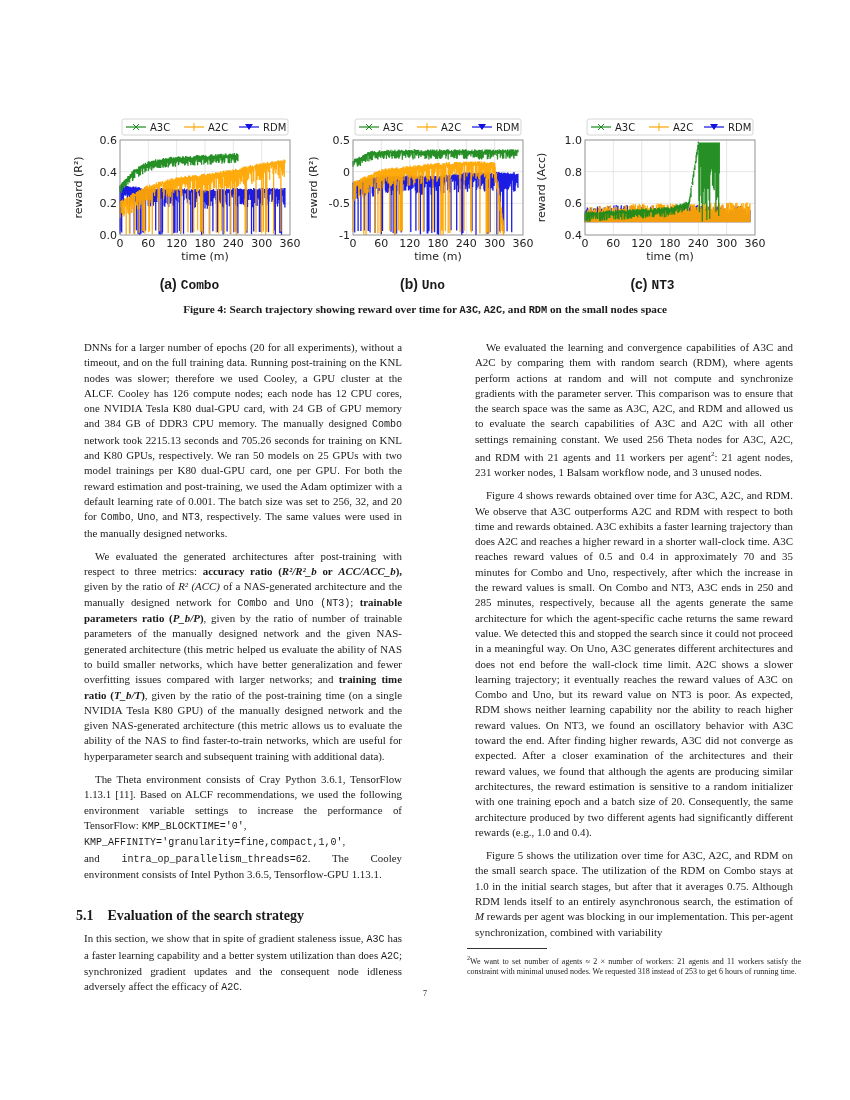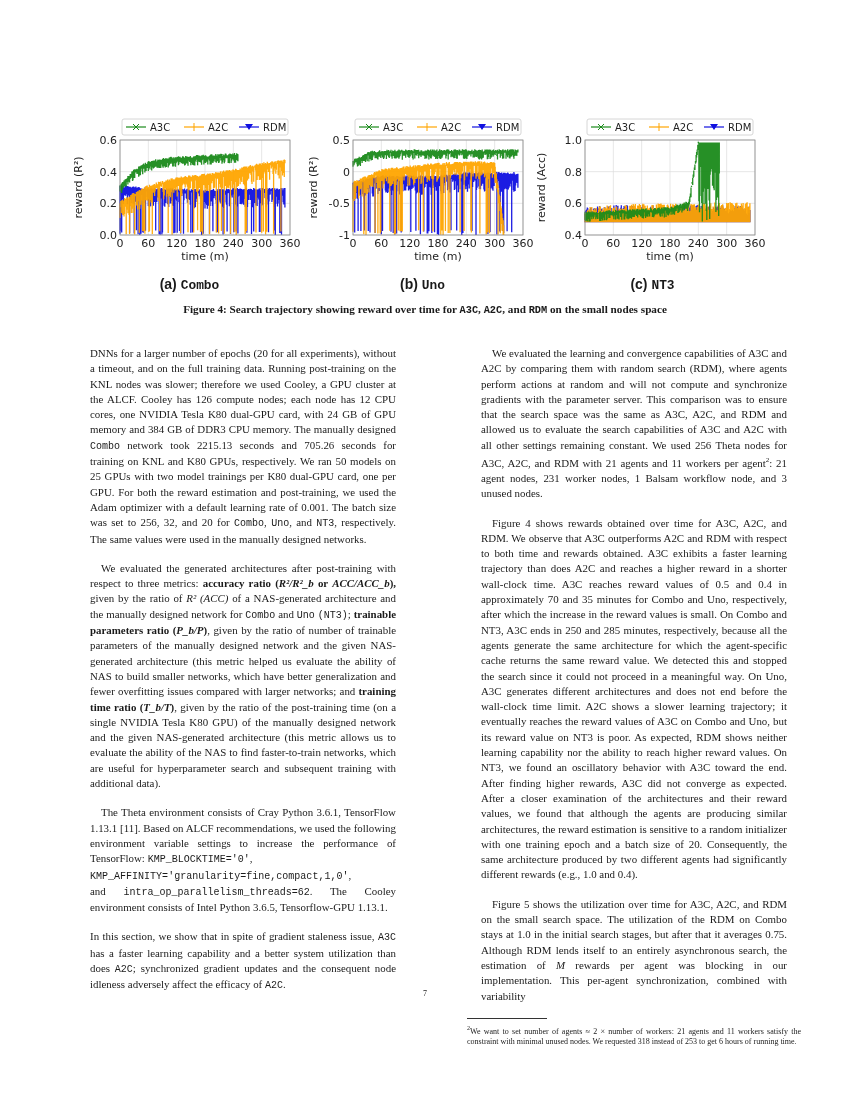--- a/index.html
+++ b/index.html
@@ -3,21 +3,21 @@
 <meta charset="utf-8">
 <style>
   html, body { margin:0; padding:0; background:#ffffff; }
   body { width:850px; height:1100px; position:relative; overflow:hidden; font-family:"Liberation Serif", serif; color:#1a1a1a; }
   .fig { position:absolute; top:118px; width:235px; height:175px; }
   .fig svg { position:absolute; left:0; top:0; }
   .subcap { position:absolute; font-family:"Liberation Sans", sans-serif; font-size:14px; font-weight:bold; text-align:center; width:235px; top:158px; left:0; }
   .figcap { position:absolute; top:303px; left:0; width:850px; text-align:center; font-size:11.2px; font-weight:bold; }
   .mono { font-family:"Liberation Mono", monospace; font-size:0.92em; }
   .col { position:absolute; top:332px; width:334px; font-size:10.9px; line-height:15.3px; text-align:justify; hyphens:auto; }
-  .col p { margin:14px; text-indent:11px; }
+  .col p { margin:8px; text-indent:11px; }
   .col p.noind { text-indent:0; }
   .col-left { left:76px; }
   .col-right { left:467px; }
   .sec { font-size:14px; font-weight:bold; margin:26px 0 4px 0; text-indent:0; }
   .sec .num { margin-right:14px; }
   .footrule { width:80px; border-top:0.6px solid #333; margin:6px 0 4px 0; }
   .footnote { font-size:8px; line-height:10.5px; text-align:justify; }
   .pagenum { position:absolute; top:989px; left:0; width:850px; text-align:center; font-size:8px; }
   b { font-weight:bold; }
   i { font-style:italic; }
@@ -182,20 +182,21 @@
 </div>
 
 <div class="figcap">
   <span>Figure 4: Search trajectory showing reward over time for </span><span class="mono">A3C</span><span>, </span><span class="mono">A2C</span><span>, and </span><span class="mono">RDM</span><span> on the small nodes space</span>
 </div>
 
 <div class="col col-left">
   <p class="noind"><span>DNNs for a larger number of epochs (20 for all experiments), without a timeout, and on the full training data. Running post-training on the KNL nodes was slower; therefore we used Cooley, a GPU cluster at the ALCF. Cooley has 126 compute nodes; each node has 12 CPU cores, one NVIDIA Tesla K80 dual-GPU card, with 24 GB of GPU memory and 384 GB of DDR3 CPU memory. The manually designed </span><span class="mono">Combo</span><span> network took 2215.13 seconds and 705.26 seconds for training on KNL and K80 GPUs, respectively. We ran 50 models on 25 GPUs with two model trainings per K80 dual-GPU card, one per GPU. For both the reward estimation and post-training, we used the Adam optimizer with a default learning rate of 0.001. The batch size was set to 256, 32, and 20 for </span><span class="mono">Combo</span><span>, </span><span class="mono">Uno</span><span>, and </span><span class="mono">NT3</span><span>, respectively. The same values were used in the manually designed networks.</span></p>
   <p><span>We evaluated the generated architectures after post-training with respect to three metrics: </span><b><span>accuracy ratio (</span><i>R²/R²_b</i><span> or </span><i>ACC/ACC_b</i><span>),</span></b><span> given by the ratio of </span><i>R²</i> <i>(ACC)</i><span> of a NAS-generated architecture and the manually designed network for </span><span class="mono">Combo</span><span> and </span><span class="mono">Uno</span> <span class="mono">(NT3)</span><span>; </span><b><span>trainable parameters ratio (</span><i>P_b/P</i><span>)</span></b><span>, given by the ratio of number of trainable parameters of the manually designed network and the given NAS-generated architecture (this metric helped us evaluate the ability of NAS to build smaller networks, which have better generalization and fewer overfitting issues compared with larger networks; and </span><b><span>training time ratio (</span><i>T_b/T</i><span>)</span></b><span>, given by the ratio of the post-training time (on a single NVIDIA Tesla K80 GPU) of the manually designed network and the given NAS-generated architecture (this metric allows us to evaluate the ability of the NAS to find faster-to-train networks, which are useful for hyperparameter search and subsequent training with additional data).</span></p>
   <p><span>The Theta environment consists of Cray Python 3.6.1, TensorFlow 1.13.1 [11]. Based on ALCF recommendations, we used the following environment variable settings to increase the performance of TensorFlow: </span><span class="mono">KMP_BLOCKTIME='0'</span><span>,</span><br><span class="mono">KMP_AFFINITY='granularity=fine,compact,1,0'</span><span>,</span><br><span>and </span><span class="mono">intra_op_parallelism_threads=62</span><span>. The Cooley environment consists of Intel Python 3.6.5, Tensorflow-GPU 1.13.1.</span></p>
+  <div class="sec"><span class="num">5.1</span><span>Evaluation of the search strategy</span></div>
   <p class="noind"><span>In this section, we show that in spite of gradient staleness issue, </span><span class="mono">A3C</span><span> has a faster learning capability and a better system utilization than does </span><span class="mono">A2C</span><span>; synchronized gradient updates and the consequent node idleness adversely affect the efficacy of </span><span class="mono">A2C</span><span>.</span></p>
 </div>
 
 <div class="col col-right">
   <p><span>We evaluated the learning and convergence capabilities of A3C and A2C by comparing them with random search (RDM), where agents perform actions at random and will not compute and synchronize gradients with the parameter server. This comparison was to ensure that the search space was the same as A3C, A2C, and RDM and allowed us to evaluate the search capabilities of A3C and A2C with all other settings remaining constant. We used 256 Theta nodes for A3C, A2C, and RDM with 21 agents and 11 workers per agent</span><sup style="font-size:7px;">2</sup><span>: 21 agent nodes, 231 worker nodes, 1 Balsam workflow node, and 3 unused nodes.</span></p>
   <p>Figure 4 shows rewards obtained over time for A3C, A2C, and RDM. We observe that A3C outperforms A2C and RDM with respect to both time and rewards obtained. A3C exhibits a faster learning trajectory than does A2C and reaches a higher reward in a shorter wall-clock time. A3C reaches reward values of 0.5 and 0.4 in approximately 70 and 35 minutes for Combo and Uno, respectively, after which the increase in the reward values is small. On Combo and NT3, A3C ends in 250 and 285 minutes, respectively, because all the agents generate the same architecture for which the agent-specific cache returns the same reward value. We detected this and stopped the search since it could not proceed in a meaningful way. On Uno, A3C generates different architectures and does not end before the wall-clock time limit. A2C shows a slower learning trajectory; it eventually reaches the reward values of A3C on Combo and Uno, but its reward value on NT3 is poor. As expected, RDM shows neither learning capability nor the ability to reach higher reward values. On NT3, we found an oscillatory behavior with A3C toward the end. After finding higher rewards, A3C did not converge as expected. After a closer examination of the architectures and their reward values, we found that although the agents are producing similar architectures, the reward estimation is sensitive to a random initializer with one training epoch and a batch size of 20. Consequently, the same architecture produced by two different agents had significantly different rewards (e.g., 1.0 and 0.4).</p>
   <p><span>Figure 5 shows the utilization over time for A3C, A2C, and RDM on the small search space. The utilization of the RDM on Combo stays at 1.0 in the initial search stages, but after that it averages 0.75. Although RDM lends itself to an entirely asynchronous search, the estimation of </span><i>M</i><span> rewards per agent was blocking in our implementation. This per-agent synchronization, combined with variability</span></p>
   <div class="footrule"></div>
   <div class="footnote"><sup style="font-size:6px;">2</sup><span>We want to set number of agents ≈ 2 × number of workers: 21 agents and 11 workers satisfy the constraint with minimal unused nodes. We requested 318 instead of 253 to get 6 hours of running time.</span></div>
 </div>

